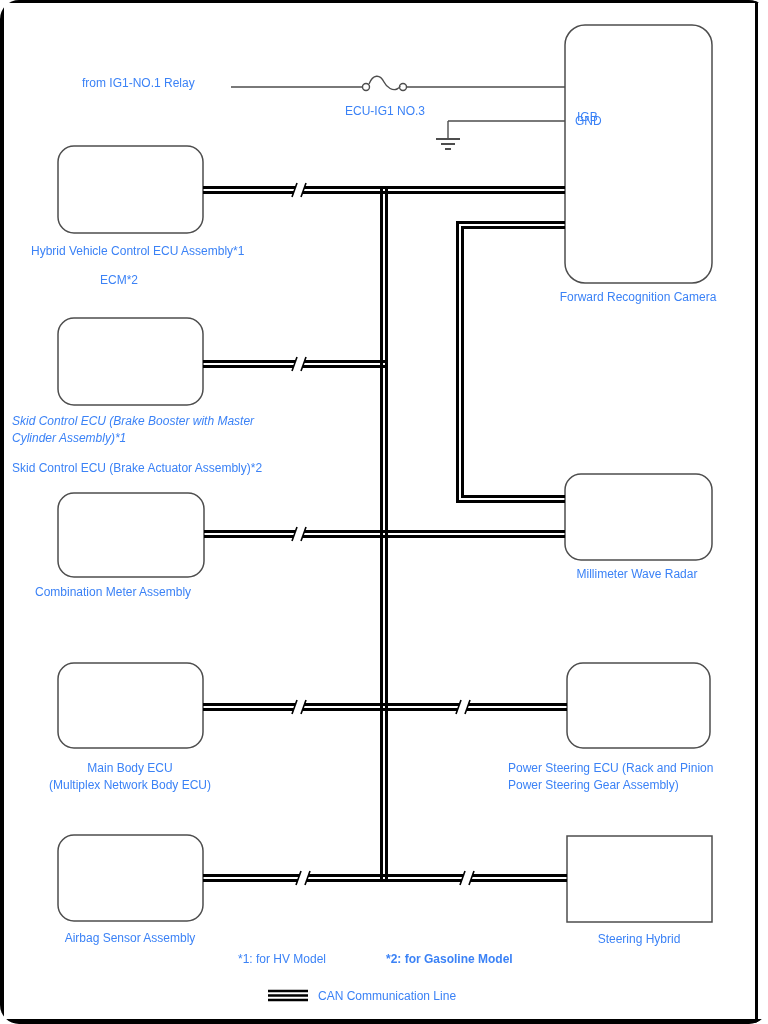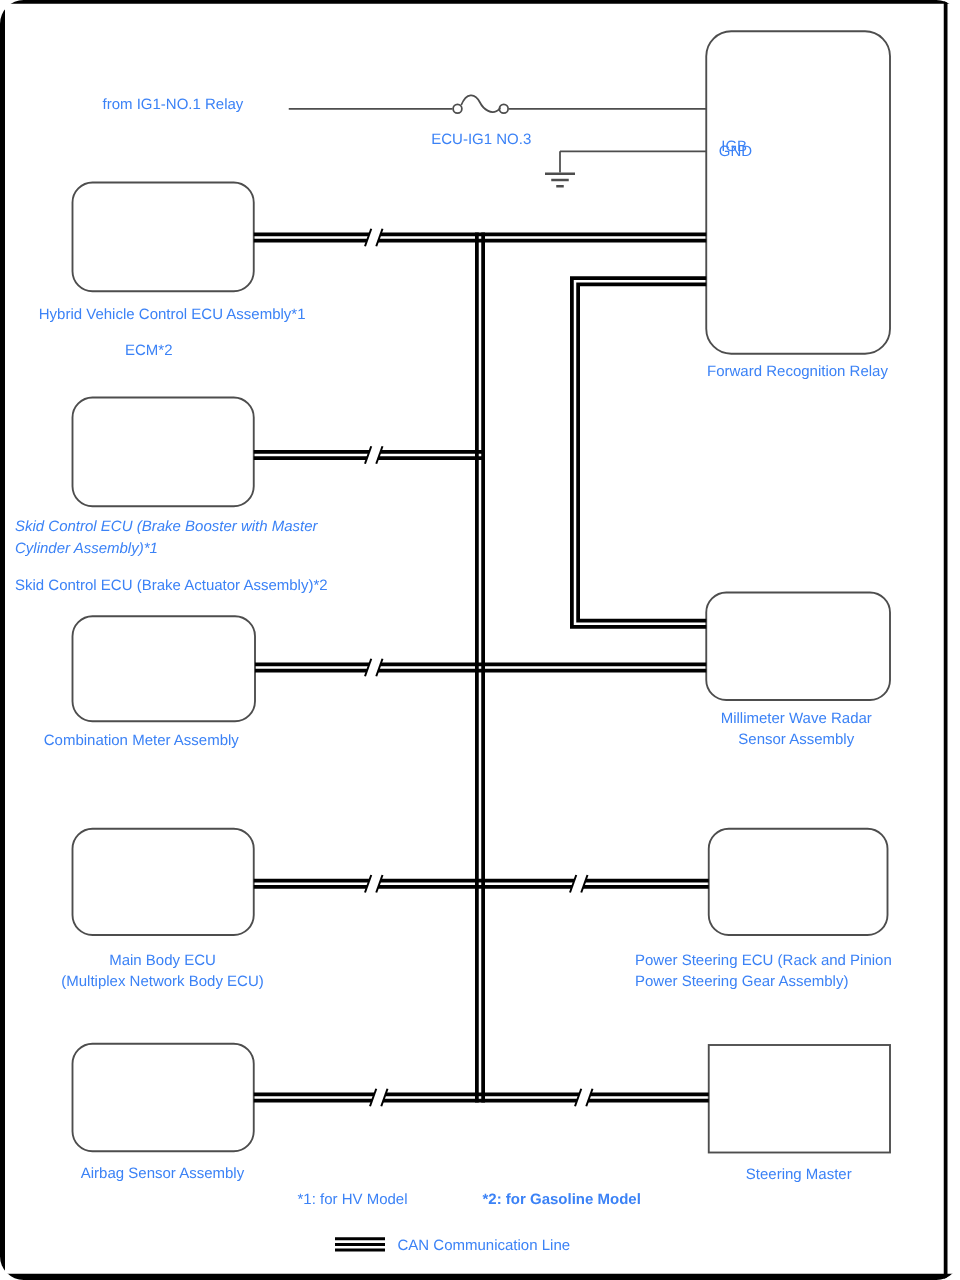--- a/index.html
+++ b/index.html
@@ -150,38 +150,37 @@
   <div class="lbl" style="left:100px;top:272px;">ECM*2</div>
 
   <div class="lbl" style="left:12px;top:413px;font-style:italic;">
     <div>Skid Control ECU (Brake Booster with Master</div>
     <div>Cylinder Assembly)*1</div>
   </div>
   <div class="lbl" style="left:12px;top:460px;">Skid Control ECU (Brake Actuator Assembly)*2</div>
 
   <div class="lbl" style="left:35px;top:584px;">Combination Meter Assembly</div>
 
-  <div class="lbl center" style="left:538px;top:289px;width:200px;">Forward Recognition Relay</div>
+  <div class="lbl center" style="left:538px;top:289px;width:200px;">Forward Recognition Camera</div>
 
   <div class="lbl center" style="left:537px;top:566px;width:200px;">
     <div>Millimeter Wave Radar</div>
-    <div>Sensor Assembly</div>
   </div>
 
   <div class="lbl center" style="left:30px;top:760px;width:200px;">
     <div>Main Body ECU</div>
     <div>(Multiplex Network Body ECU)</div>
   </div>
 
   <div class="lbl" style="left:508px;top:760px;">
     <div>Power Steering ECU (Rack and Pinion</div>
     <div>Power Steering Gear Assembly)</div>
   </div>
 
   <div class="lbl center" style="left:30px;top:930px;width:200px;">Airbag Sensor Assembly</div>
-  <div class="lbl center" style="left:539px;top:931px;width:200px;">Steering Master</div>
+  <div class="lbl center" style="left:539px;top:931px;width:200px;">Steering Hybrid</div>
 
   <div class="lbl" style="left:238px;top:951px;">*1: for HV Model</div>
   <div class="lbl" style="left:386px;top:951px;font-weight:bold;">*2: for Gasoline Model</div>
 
   <div class="lbl" style="left:318px;top:988px;">CAN Communication Line</div>
 
 </div>
 
 </body></html>

